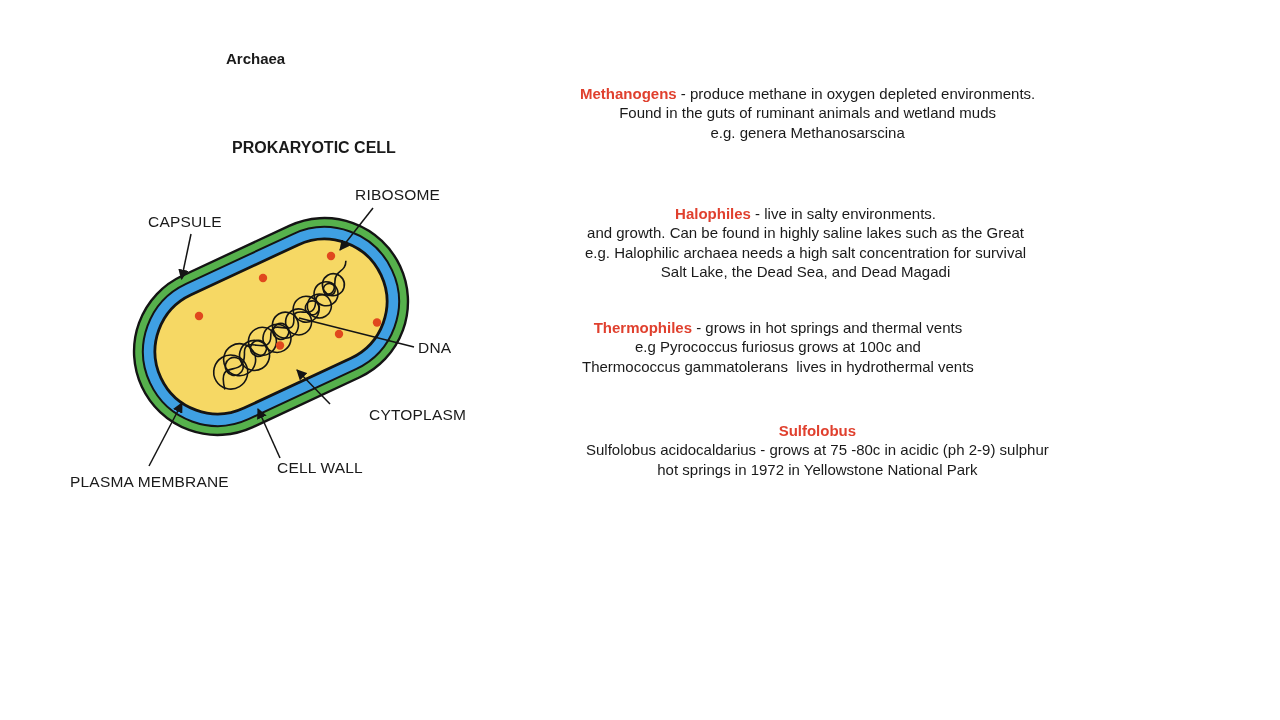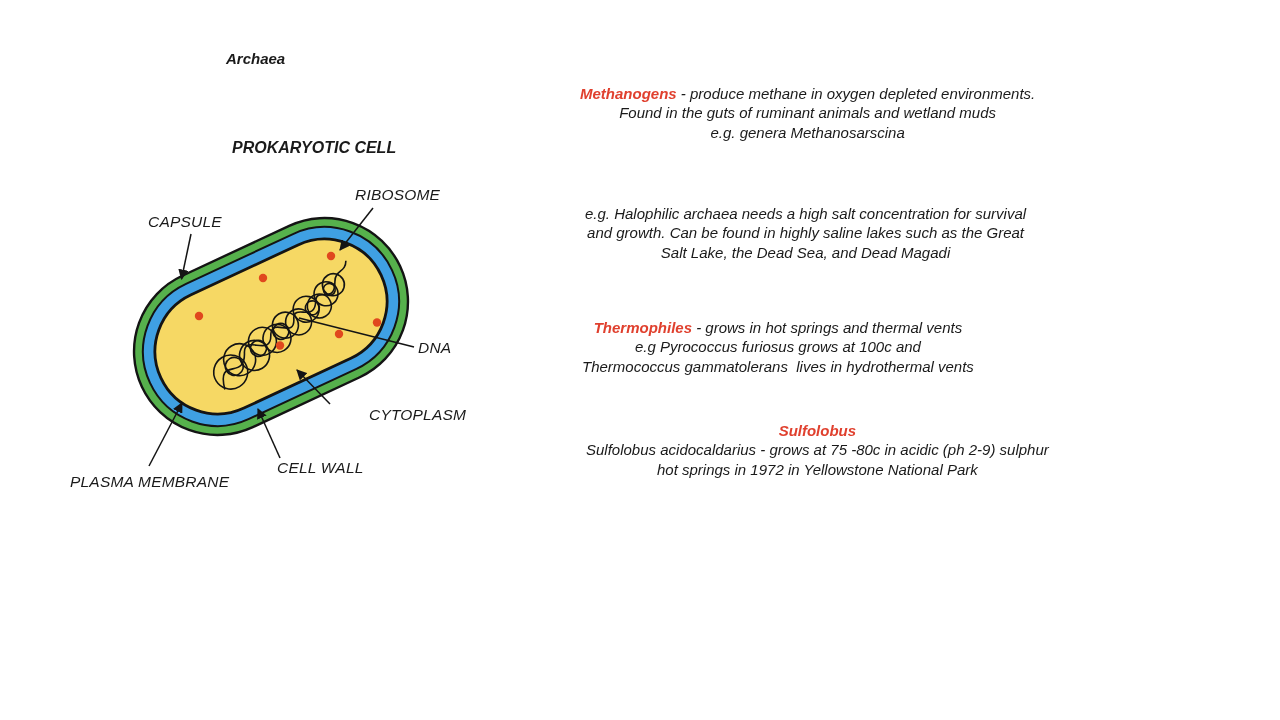--- a/index.html
+++ b/index.html
@@ -1,21 +1,21 @@
 <!DOCTYPE html>
 <html><head>
 <meta charset="utf-8">
 <style>
   html, body { margin: 0; padding: 0; }
   body {
     width: 1280px; height: 720px; background: #ffffff;
     font-family: "Liberation Sans", sans-serif;
     color: #1a1a1a;
   }
-  .stage { position: relative; width: 1280px; height: 720px; overflow: hidden; background: #ffffff; font-style: italic; }
+  .stage { position: relative; width: 1280px; height: 720px; overflow: hidden; background: #ffffff; }
   svg.diagram { position: absolute; left: 0; top: 0; }
 
   
   .lbl { position: absolute; white-space: pre; color: #1a1a1a; }
   .archaea-title      { left: 226px; top: 50px;  font-size: 15px; font-weight: bold; }
   .prokaryotic-title  { left: 232px; top: 139px; font-size: 16px; font-weight: bold; }
 
   
   .part-label { position: absolute; white-space: pre; font-size: 15.5px; letter-spacing: 0.2px; color: #1a1a1a; }
   .capsule-lbl   { left: 148px; top: 213px; }
@@ -101,22 +101,23 @@
   <div class="part-label cellwall-lbl">CELL WALL</div>
   <div class="part-label plasma-lbl">PLASMA MEMBRANE</div>
 
   <div class="block b1">
     <div class="line"><span class="bt">Methanogens</span><span> - produce methane in oxygen depleted environments.</span></div>
     <div class="line">Found in the guts of ruminant animals and wetland muds</div>
     <div class="line">e.g. genera Methanosarscina</div>
   </div>
 
   <div class="block b2">
+    <div class="line"><span class="bt">Halophiles</span><span> - live in salty environments.</span></div>
+    <div class="line">and growth. Can be found in highly saline lakes such as the Great</div>
     <div class="line">e.g. Halophilic archaea needs a high salt concentration for survival</div>
-    <div class="line">and growth. Can be found in highly saline lakes such as the Great</div>
     <div class="line">Salt Lake, the Dead Sea, and Dead Magadi</div>
   </div>
 
   <div class="block b3">
     <div class="line"><span class="bt">Thermophiles</span><span> - grows in hot springs and thermal vents</span></div>
     <div class="line">e.g Pyrococcus furiosus grows at 100c and</div>
     <div class="line">Thermococcus gammatolerans  lives in hydrothermal vents</div>
   </div>
 
   <div class="block b4">

